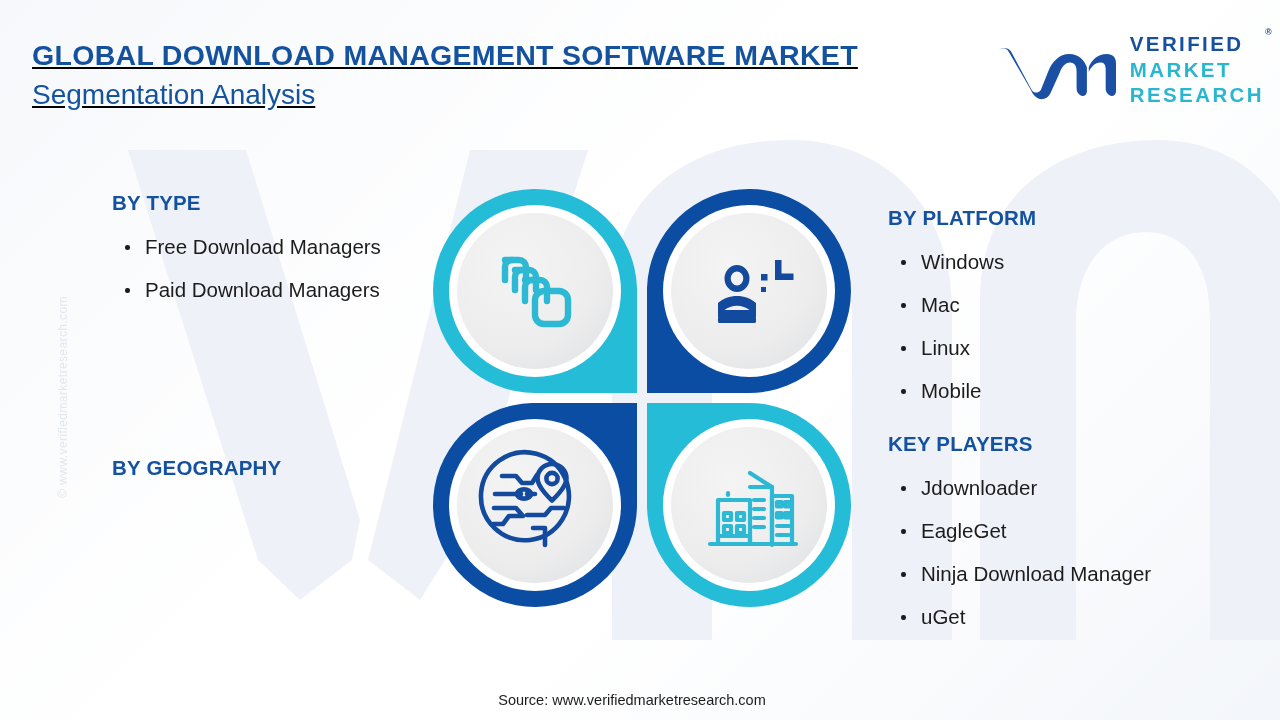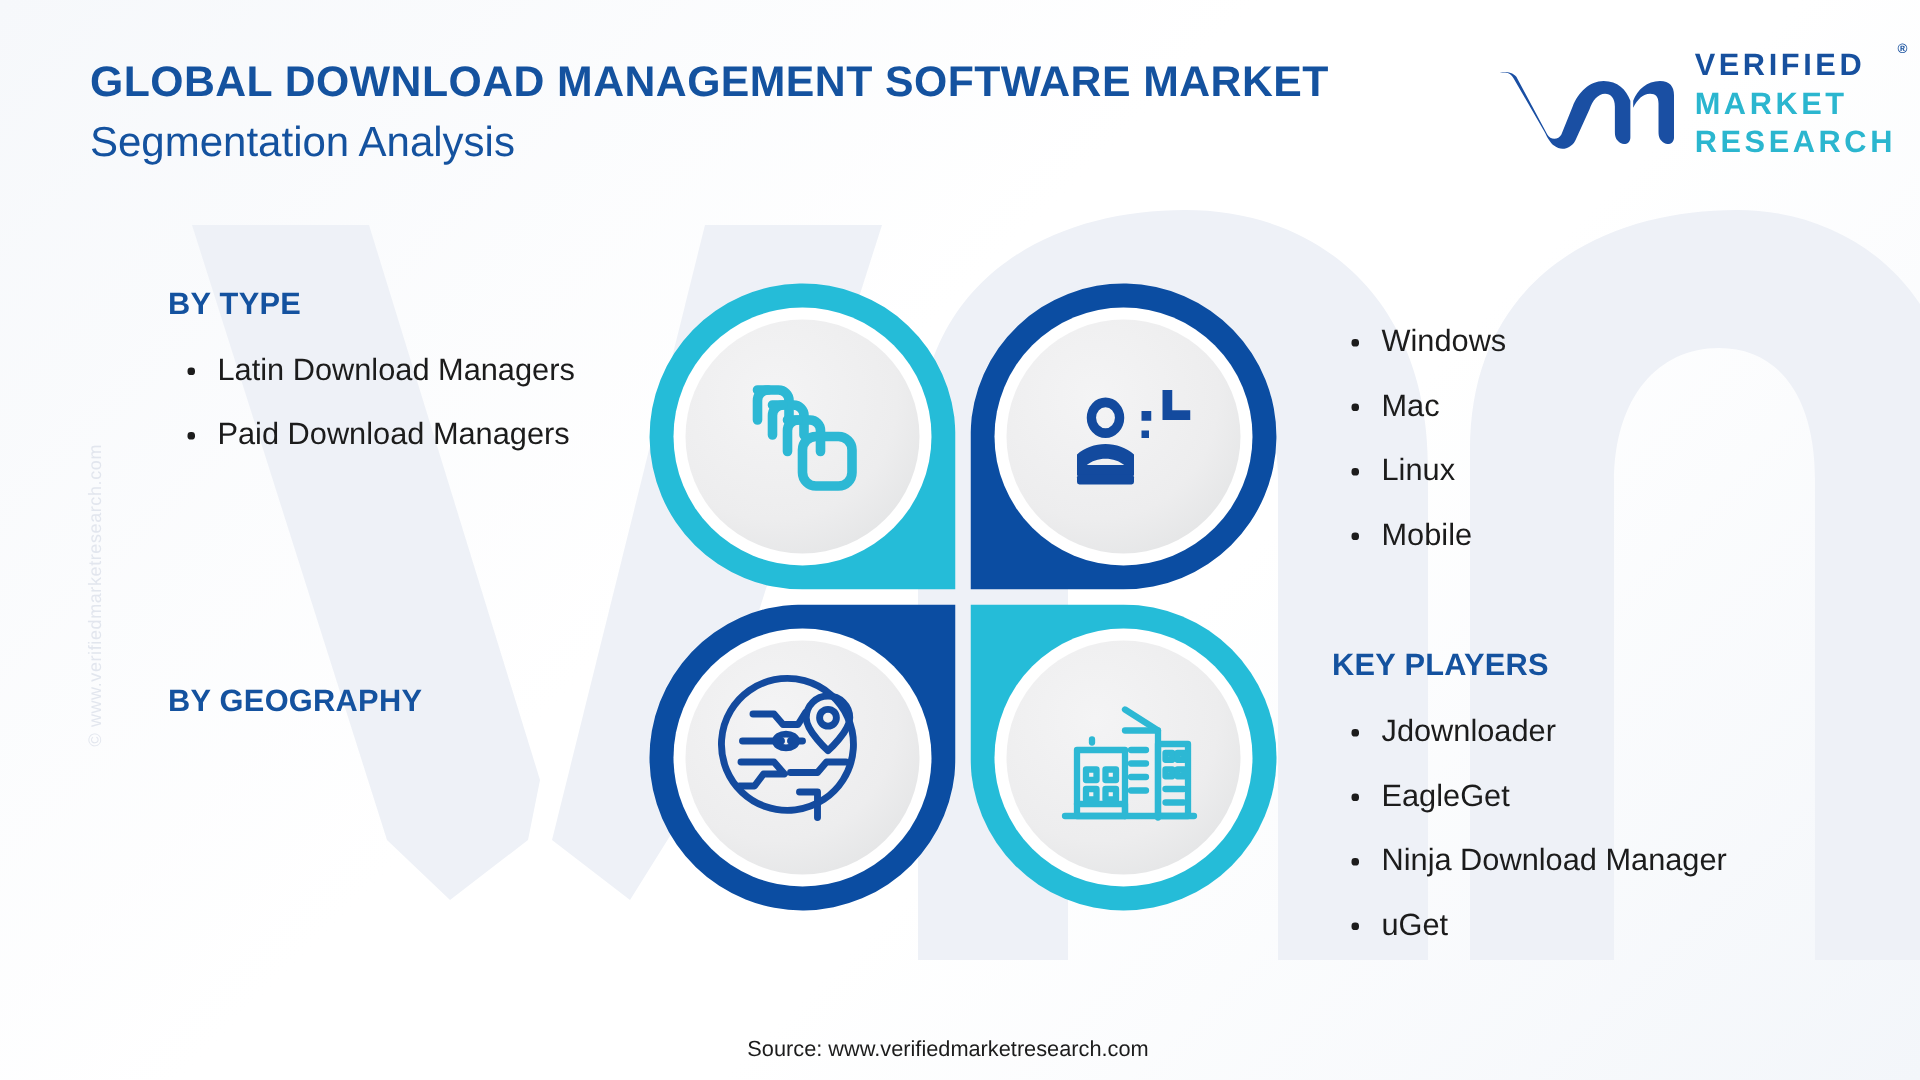--- a/index.html
+++ b/index.html
@@ -9,21 +9,21 @@
     font-family:"Liberation Sans", sans-serif;
   }
   #page{
     position:absolute;inset:0;
     background:linear-gradient(135deg,#f6f8fb 0%,#ffffff 42%,#ffffff 60%,#f3f6fa 100%);
     overflow:hidden;
   }
   
   .wm-wrap{position:absolute;left:0;top:0;width:1280px;height:720px;z-index:0;pointer-events:none;}
   
-  .title-block{position:absolute;left:60px;top:36px;z-index:3;}
+  .title-block{position:absolute;left:32px;top:36px;z-index:3;text-decoration:underline;}
   .title-main{
     color:#14529f;font-size:28.5px;font-weight:bold;letter-spacing:.3px;
     line-height:39px;text-transform:uppercase;max-width:830px;
   }
   .title-sub{
     color:#14529f;font-size:28px;font-weight:normal;line-height:38px;margin-top:1px;
   }
   .logo{position:absolute;right:16px;top:34px;z-index:3;display:flex;align-items:center;gap:14px;}
   .logo-mark{width:122px;height:62px;display:block;}
   .logo-text{display:flex;flex-direction:column;line-height:1;}
@@ -107,30 +107,31 @@
       <span class="l2">MARKET</span>
       <span class="l3">RESEARCH</span>
     </div>
   </div>
 
   <div class="side-wm">© www.verifiedmarketresearch.com</div>
 
   <div class="col col-left sec1 w-left">
     <h3 class="sec-title">BY TYPE</h3>
     <ul class="items">
-      <li>Latin Download Managers</li>
+      <li>Free Download Managers</li>
       <li>Paid Download Managers</li>
     </ul>
   </div>
 
   <div class="col col-left sec2 w-left">
     <h3 class="sec-title">BY GEOGRAPHY</h3>
   </div>
 
   <div class="col col-right sec1 w-right">
+    <h3 class="sec-title">BY PLATFORM</h3>
     <ul class="items">
       <li>Windows</li>
       <li>Mac</li>
       <li>Linux</li>
       <li>Mobile</li>
     </ul>
   </div>
 
   <div class="col col-right sec2 w-right">
     <h3 class="sec-title">KEY PLAYERS</h3>

